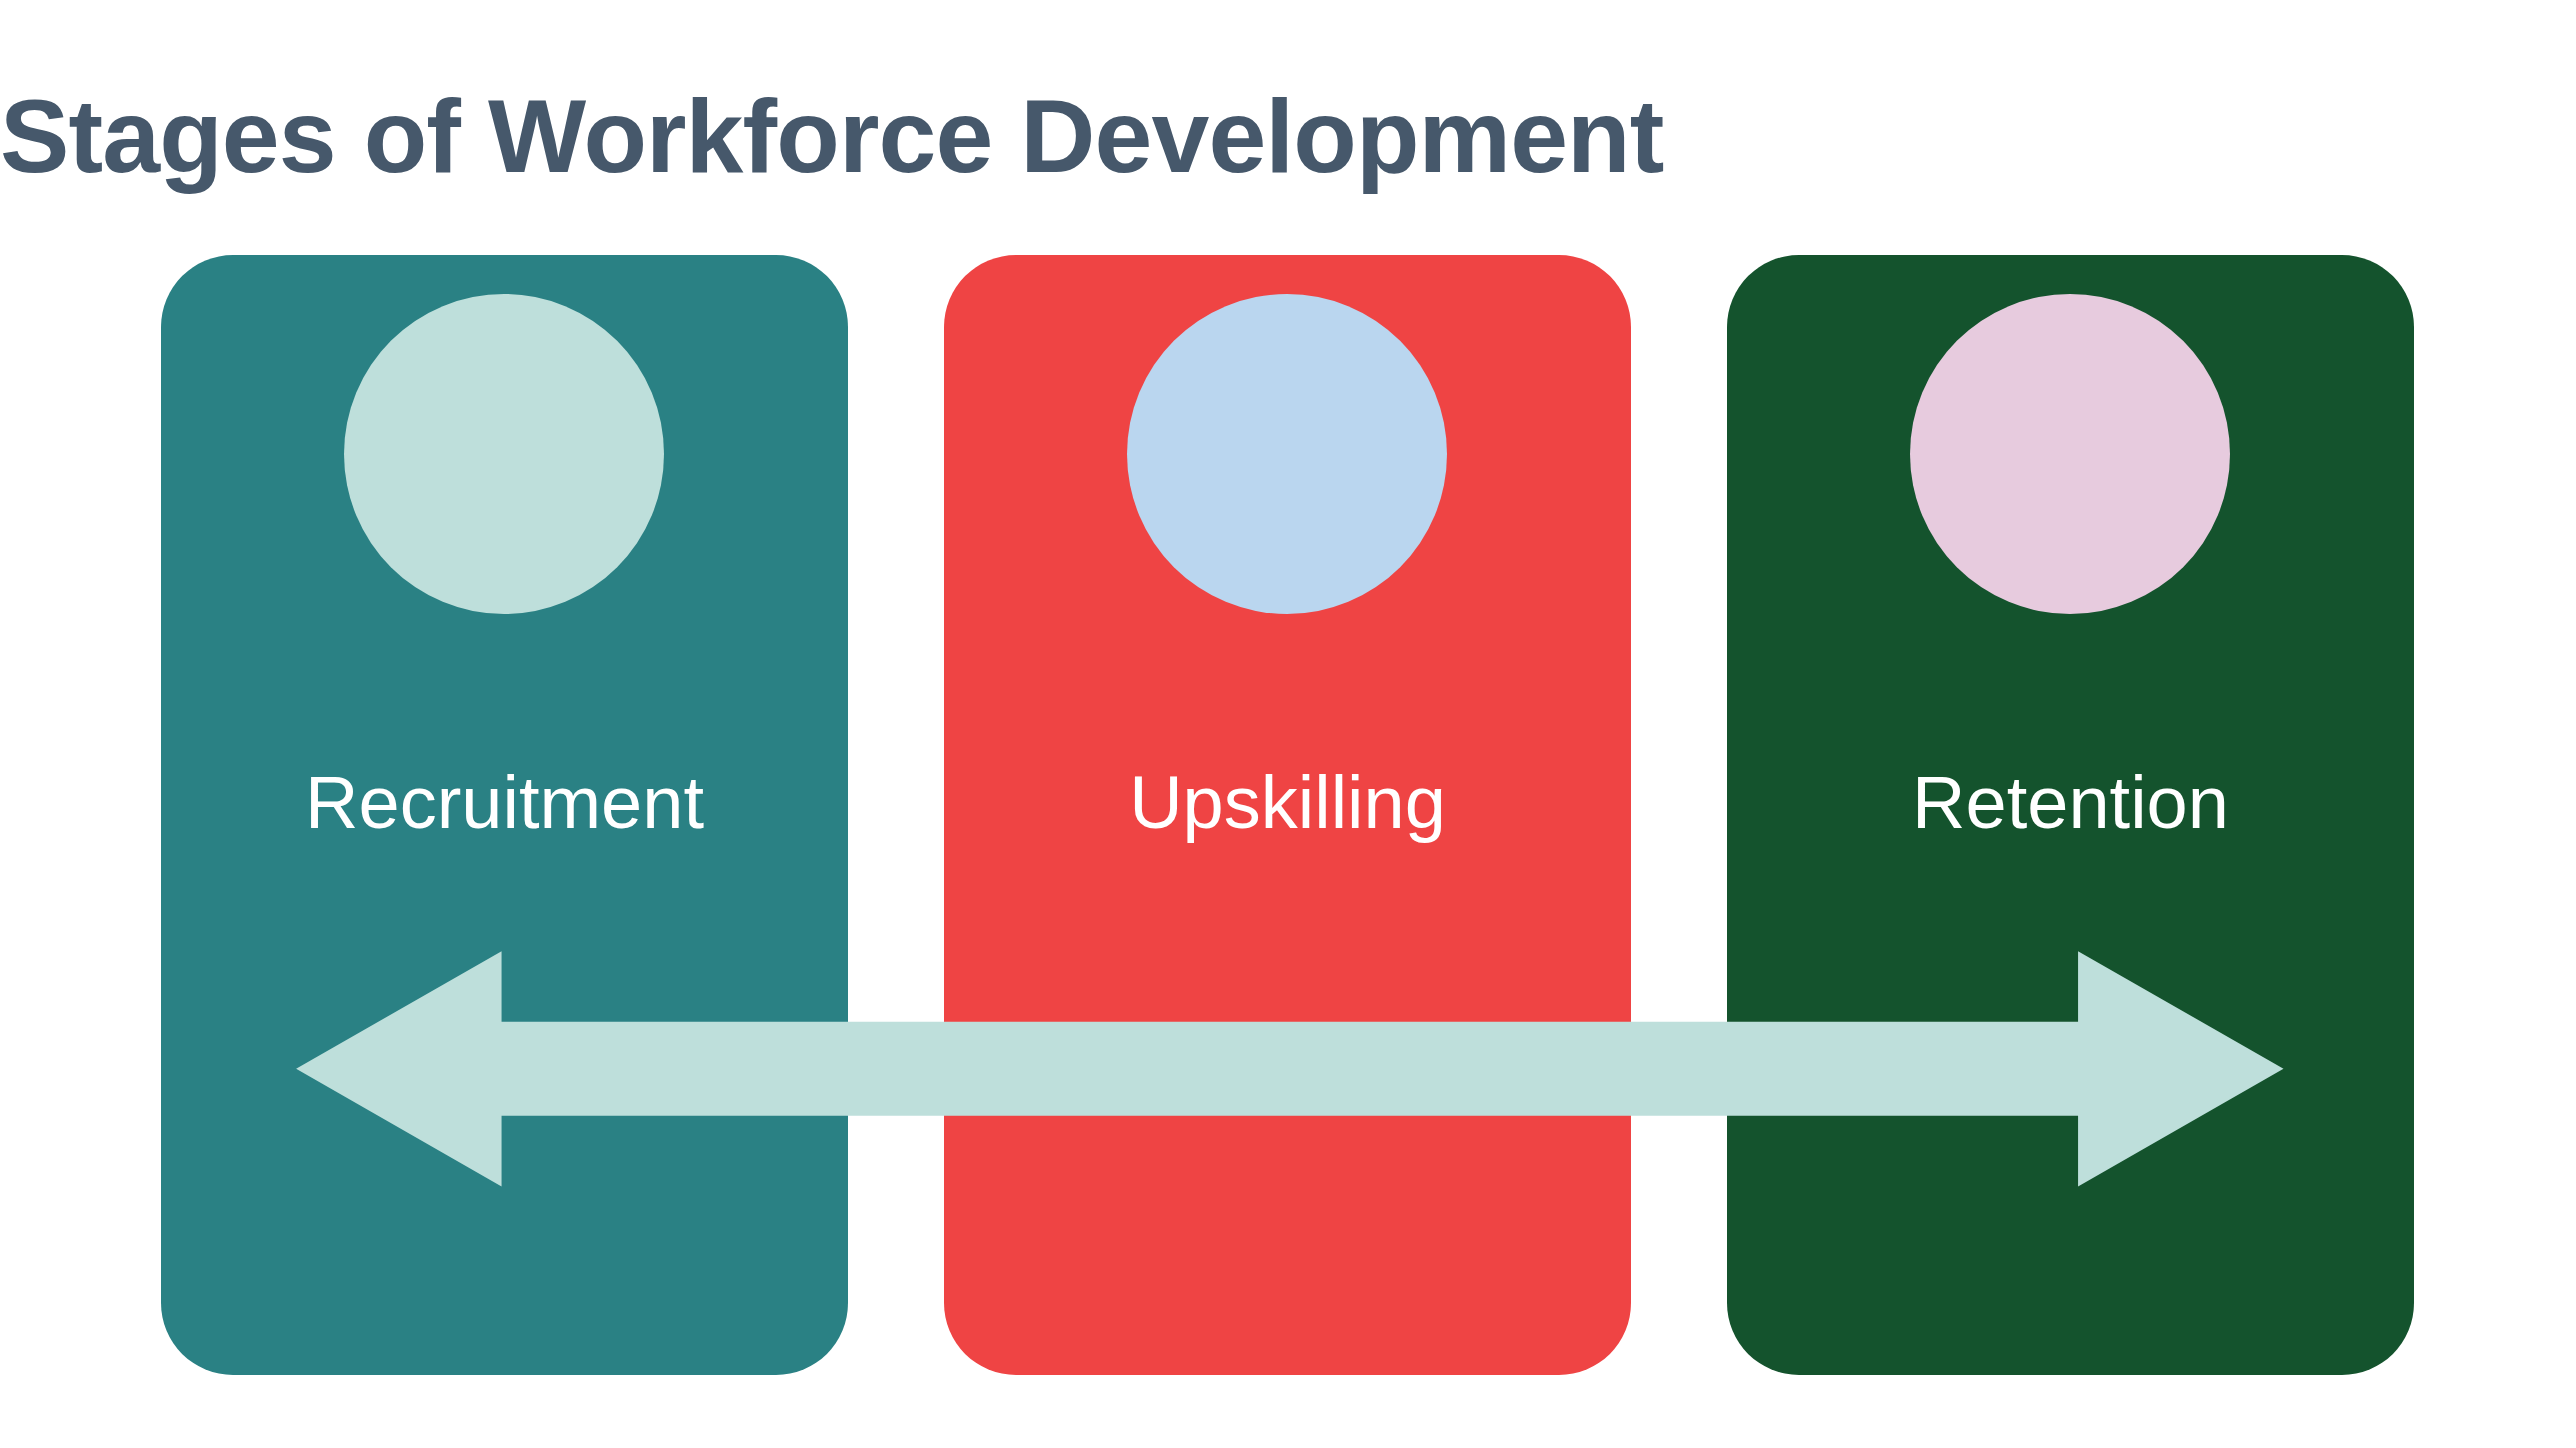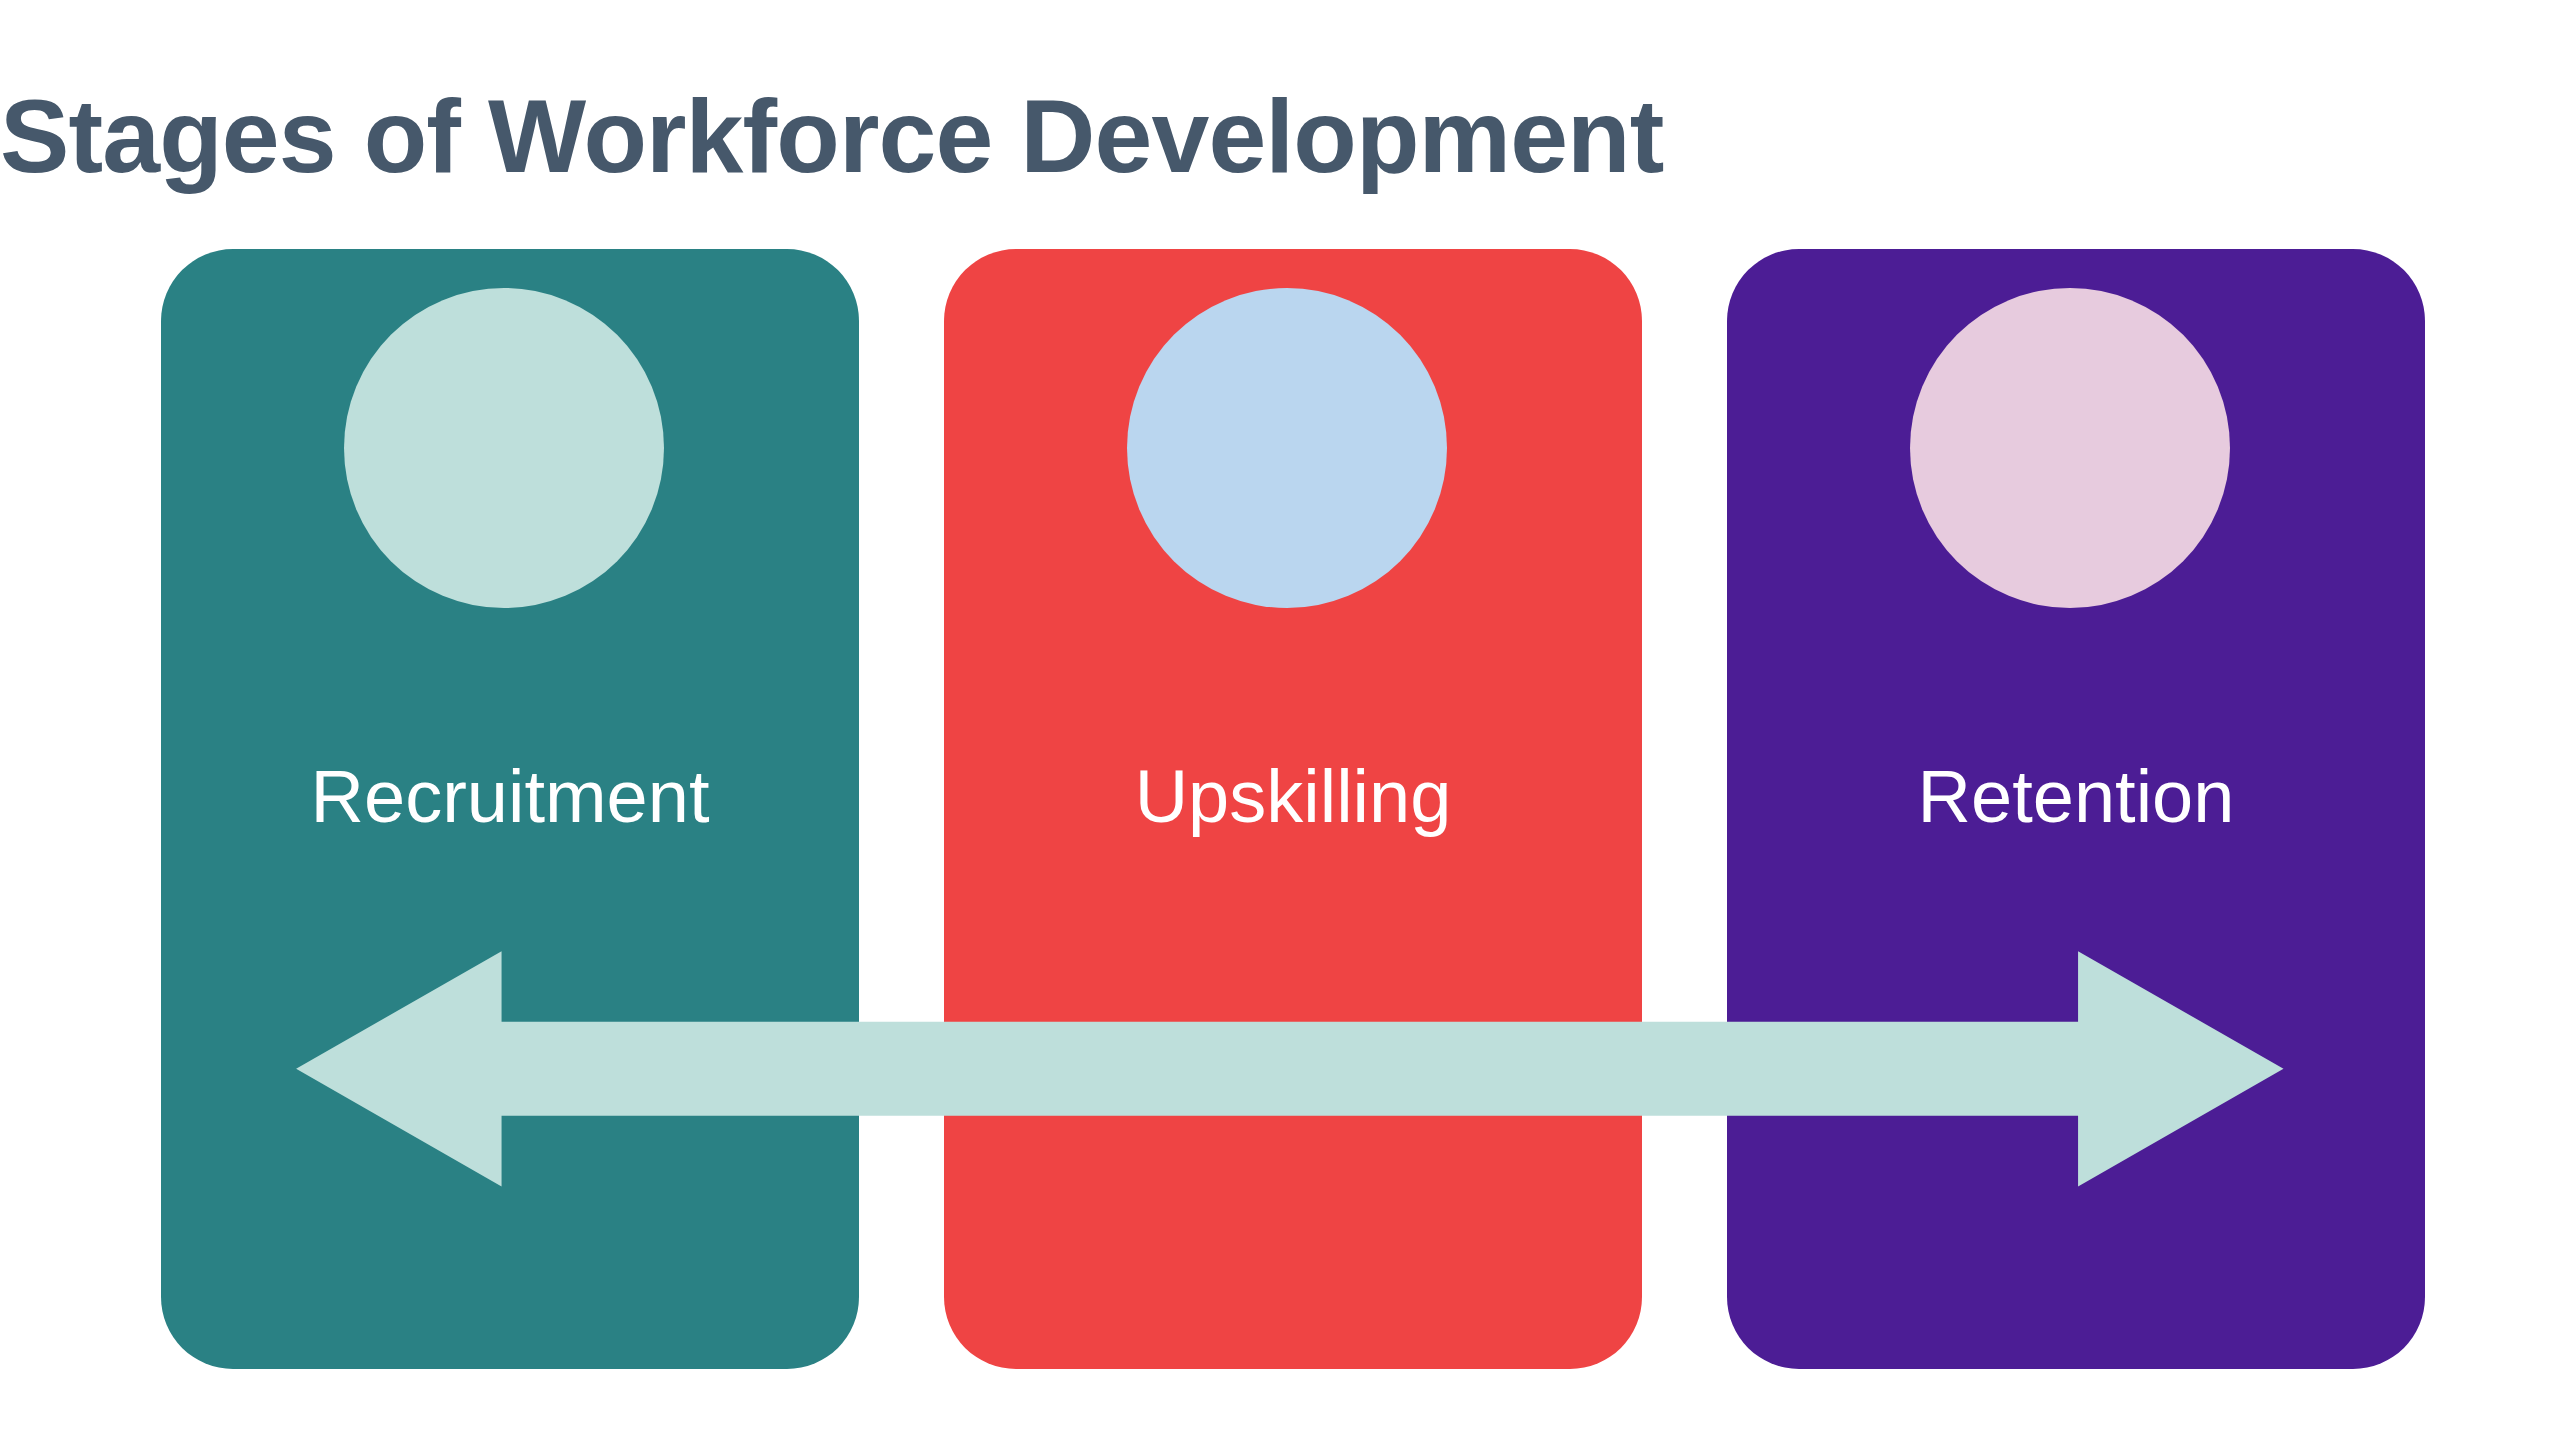--- a/index.html
+++ b/index.html
@@ -22,25 +22,24 @@
     width: 100%;
     margin: 0;
     text-align: left;
     font-size: 104px;
     line-height: 1.25;
     font-weight: bold;
     letter-spacing: -0.9px;
   }
   .card {
     position: absolute;
-    top: 249px;
+    top: 255px;
     width: 687px;
     height: 1120px;
     border-radius: 72px;
-    padding-left: 11px;
   }
   .card-1 { left: 161px; }
   .card-2 { left: 944px; }
   .card-3 { left: 1727px; }
   .circle {
     position: absolute;
     top: 39px;
     left: 183px;
     width: 320px;
     height: 320px;
@@ -75,21 +74,21 @@
   <section class="card card-1" style="background-color: rgb(42, 129, 132);">
     <div class="circle" style="background-color: rgb(190, 223, 219);"></div>
     <div class="stage-label">Recruitment</div>
   </section>
 
   <section class="card card-2" style="background-color: #ef4444;">
     <div class="circle" style="background-color: rgb(186, 214, 239);"></div>
     <div class="stage-label">Upskilling</div>
   </section>
 
-  <section class="card card-3" style="background-color: #4c1d95;">
+  <section class="card card-3" style="background-color: #14532d;">
     <div class="circle" style="background-color: rgb(231, 203, 222);"></div>
     <div class="stage-label">Retention</div>
   </section>
 
   <svg class="arrow-svg" viewBox="0 0 2846 1600" xmlns="http://www.w3.org/2000/svg">
     <polygon points="327,1181 554,1051 554,1129 2296,1129 2296,1051 2523,1181 2296,1311 2296,1233 554,1233 554,1311" fill="#BEDFDB"></polygon>
   </svg>
 
 </div>
 

